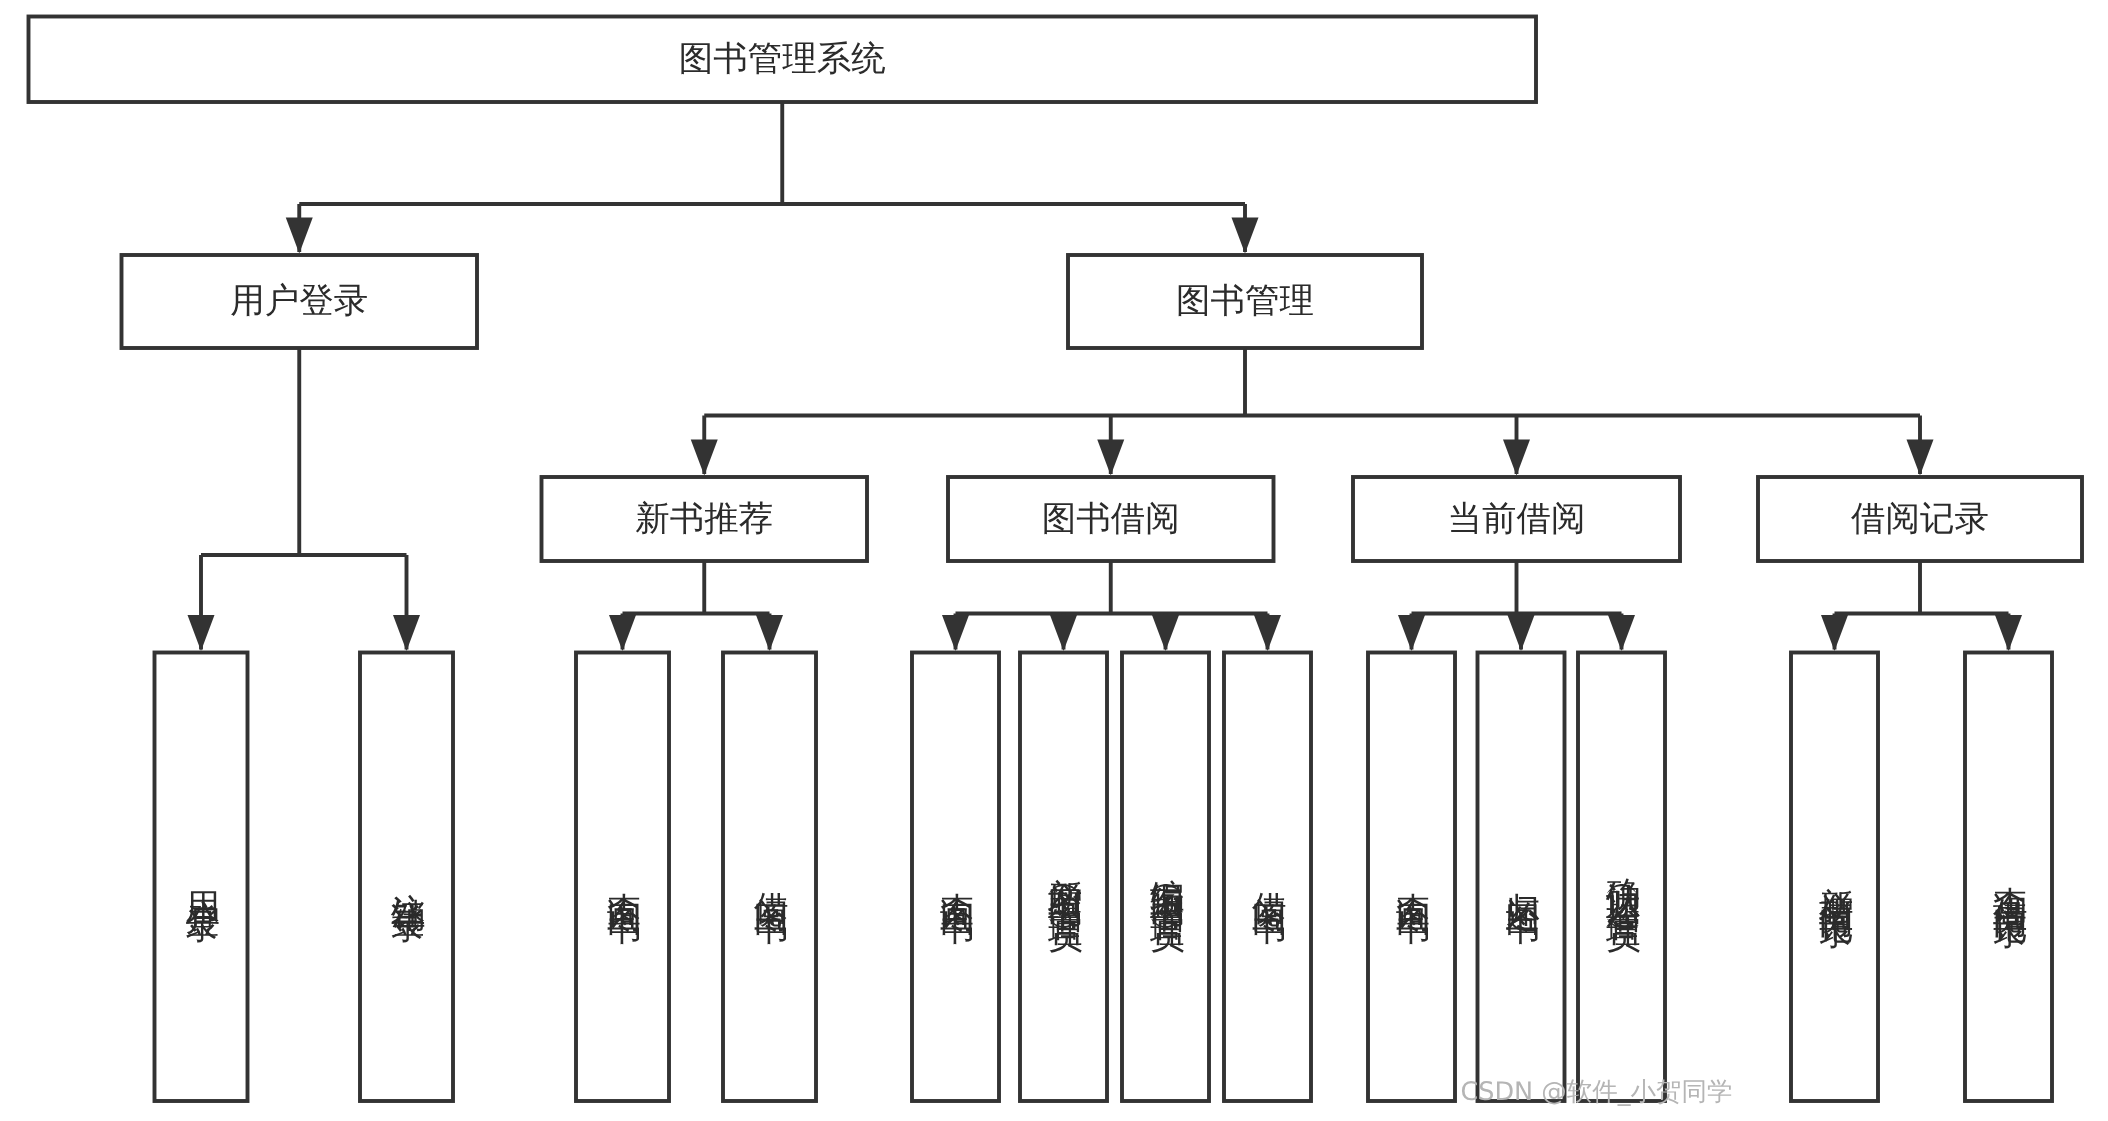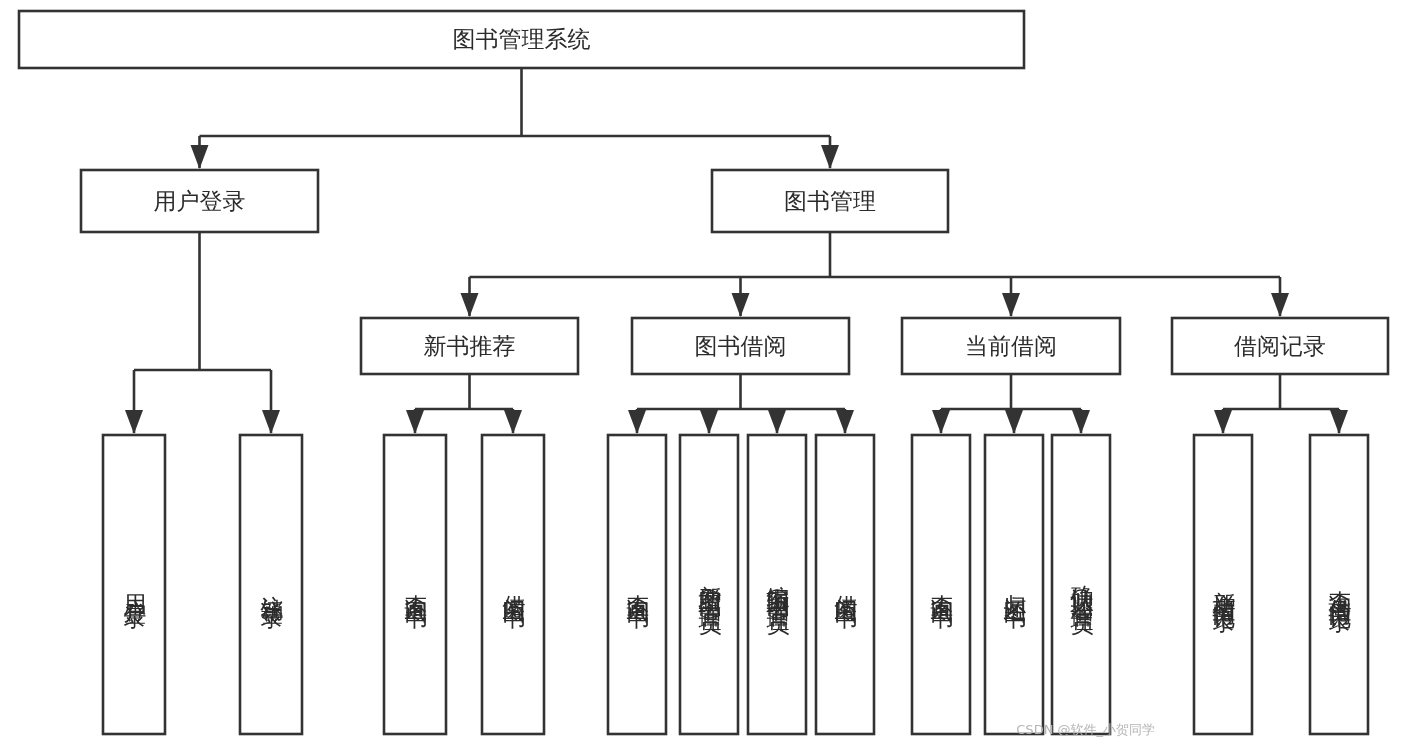--- a/index.html
+++ b/index.html
@@ -55,21 +55,21 @@
   }
   .arrow-head {
     fill: #333333;
     stroke: none;
   }
   .watermark {
     position: absolute;
     right: 10px;
     bottom: 8px;
     font-family: "DejaVu Sans", "Liberation Sans", sans-serif;
-    font-size: 13px;
+    font-size: 17px;
     color: #b5b5b5;
     white-space: nowrap;
     user-select: none;
   }
 </style>
 </head>
 <body>
 
 <div id="diagram-root">
   <svg class="diagram-canvas" viewBox="0 0 1405 747">

